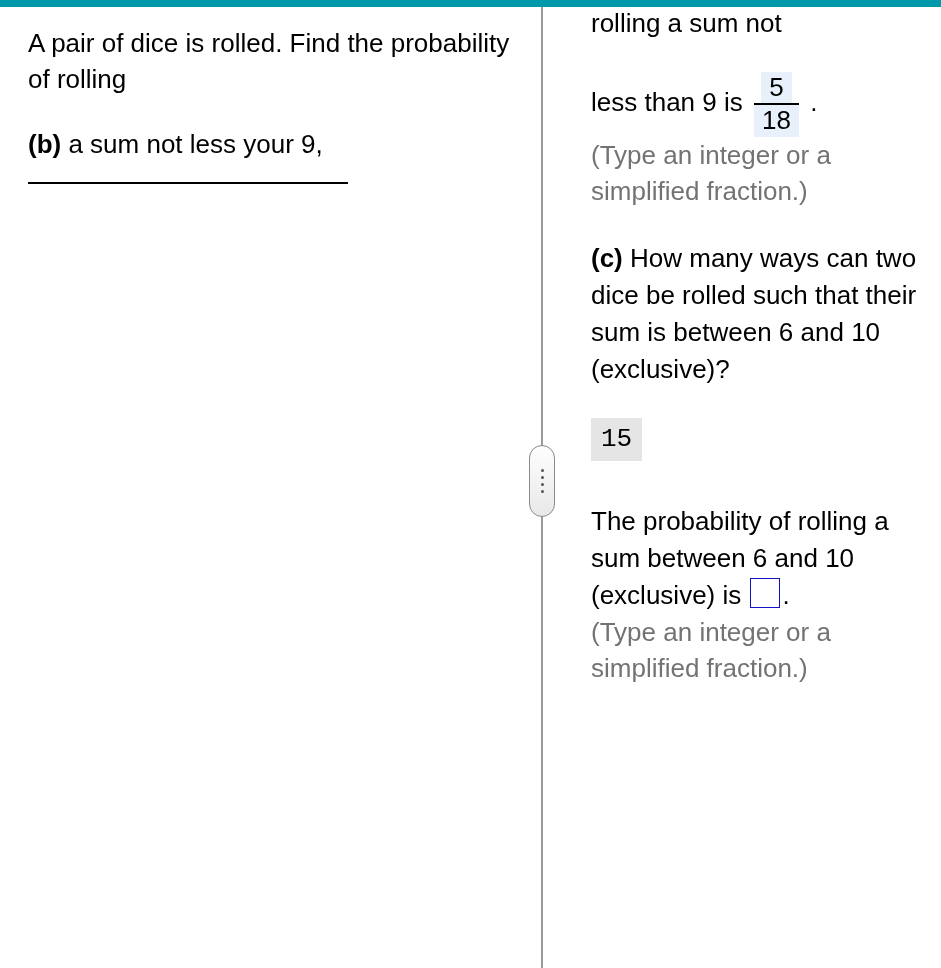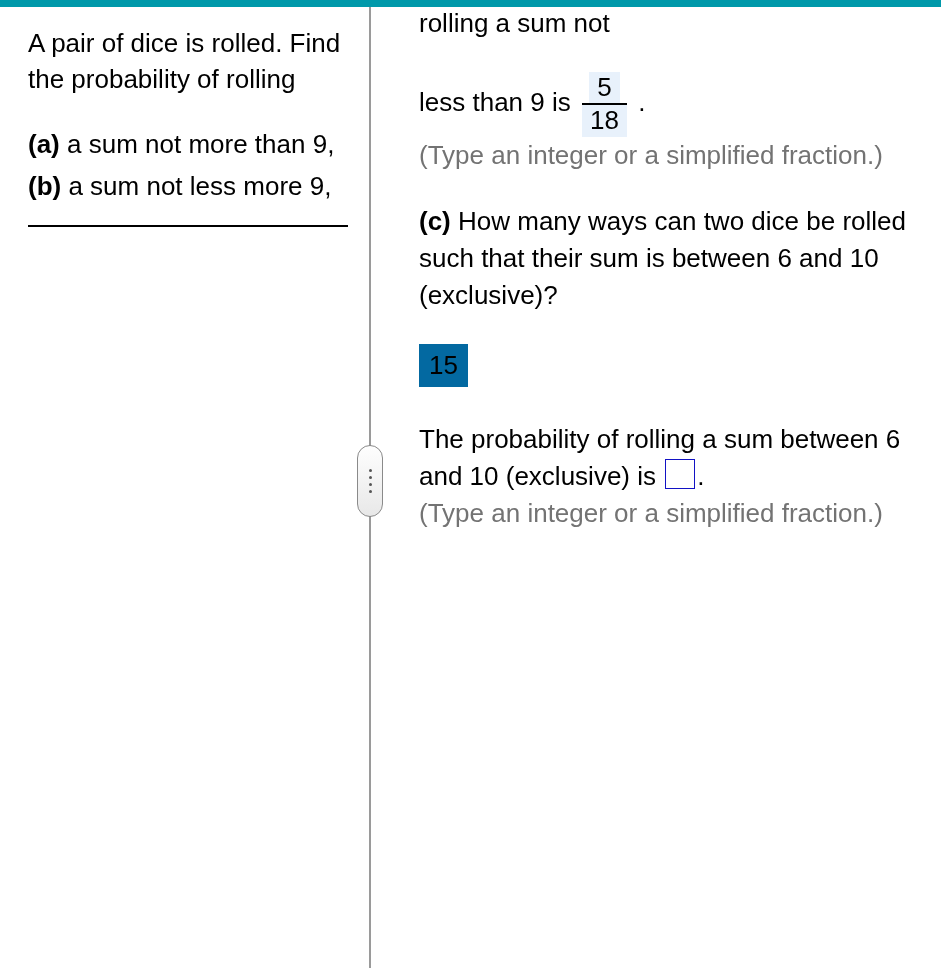--- a/index.html
+++ b/index.html
@@ -17,21 +17,21 @@
       background: #0099aa;
       height: 7px;
       width: 100%;
     }
     .main {
       display: flex;
       height: calc(100% - 7px);
       position: relative;
     }
     .left-pane {
-      width: 369px;
+      width: 541px;
       padding: 18px 24px 0 28px;
       line-height: 1.4;
     }
     .left-pane p { margin-bottom: 6px; }
     .left-pane .intro { margin-bottom: 28px; }
     .left-pane hr {
       border: none;
       border-top: 2px solid #000;
       margin-top: 20px;
       width: 320px;
@@ -78,23 +78,24 @@
       align-items: center;
       vertical-align: middle;
       line-height: 1.05;
       margin: 0 4px;
     }
     .frac .num, .frac .den { padding: 2px 8px; }
     .frac .line { width: 100%; border-top: 2px solid #000; }
     .filled { background: #e8f1fb; }
     .ans-box {
       display: inline-block;
-      background: #0369a1;
+      background: #e5e5e5;
       padding: 3px 10px;
-      margin-bottom: 4px;
+      margin-bottom: 12px;
+      font-family: Liberation Mono, monospace;
     }
     .empty-box {
       display: inline-block;
       width: 30px;
       height: 30px;
       border: 1.5px solid #1212c4;
       vertical-align: -4px;
       margin: 0 2px;
     }
     .right-pane .clip { margin-top: 2px; }
@@ -102,24 +103,21 @@
 </head>
 <body>
 
 <div class="top-bar"></div>
 
 <div class="main">
 
   <div class="left-pane">
     <p class="intro">A pair of dice is rolled. Find the probability of rolling</p>
     <p>
-      <span class="b">(a)</span><span> a sum not more than 9,</span>
-    </p>
-    <p>
-      <span class="b">(b)</span><span> a sum not less more 9,</span>
+      <span class="b">(b)</span><span> a sum not less your 9,</span>
     </p>
     <hr>
   </div>
 
   <div class="divider-wrap">
     <div class="resize-handle">
       <span class="dot"></span>
       <span class="dot"></span>
       <span class="dot"></span>
       <span class="dot"></span>

